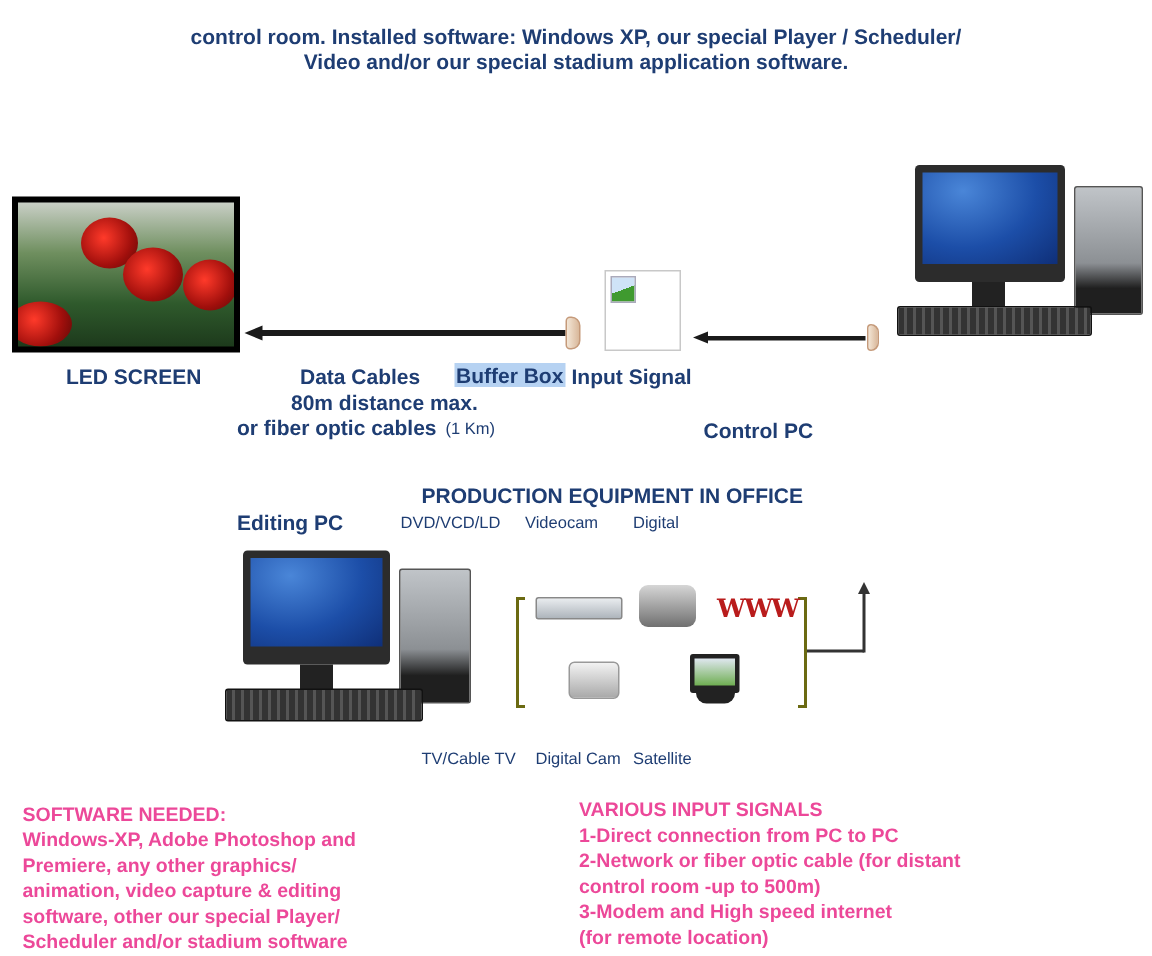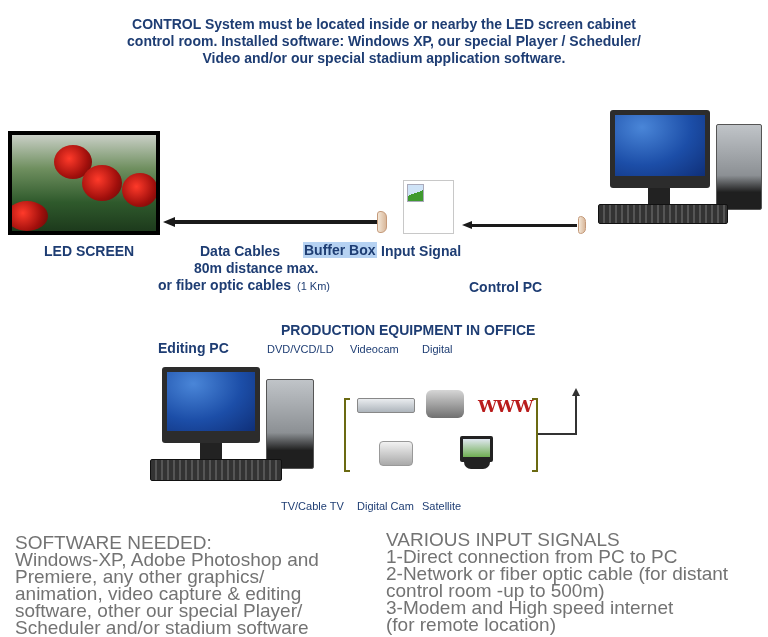--- a/index.html
+++ b/index.html
@@ -39,27 +39,26 @@
   .bracket { border:2px solid #6b6a12; }
   .eq-line { background:#333; }
   .dvd { left:357px; top:398px; width:56px; height:13px; background:linear-gradient(180deg,#e9ecef,#aeb5bc); border:1px solid #888; border-radius:2px; }
   .cam { left:426px; top:390px; width:38px; height:28px; background:linear-gradient(180deg,#d6d6d6,#707070); border-radius:6px; }
   .www { left:478px; top:396px; font-size:17px; font-weight:bold; color:#b91c1c; letter-spacing:-1px; font-family:"DejaVu Serif", serif; }
   .dcam { left:379px; top:441px; width:32px; height:23px; background:linear-gradient(180deg,#f2f2f2,#a9a9a9); border-radius:4px; border:1px solid #999; }
   .sat { left:460px; top:436px; width:33px; height:26px; background:#222; border-radius:2px; }
   .sat i { position:absolute; left:3px; top:3px; right:3px; bottom:5px; background:linear-gradient(180deg,#dfe7ef,#6fae52); }
   .sat-base { left:464px; top:462px; width:26px; height:7px; background:#222; border-radius:0 0 10px 10px; }
 
-  .block { font-size:19px; font-weight:normal; line-height:17px; color:#737373; }
+  .block { font-size:13px; font-weight:bold; line-height:17px; color:#ec4899; }
 </style>
 </head>
 <body>
 
 <div class="abs intro">
-  <div>CONTROL System must be located inside or nearby the LED screen cabinet</div>
   <div>control room. Installed software: Windows XP, our special Player / Scheduler/</div>
   <div>Video and/or our special stadium application software.</div>
 </div>
 
 <div class="abs led">
   <div class="led-inner">
     <div class="poppy" style="left:42px;top:10px;width:38px;height:34px;"></div>
     <div class="poppy" style="left:70px;top:30px;width:40px;height:36px;"></div>
     <div class="poppy" style="left:110px;top:38px;width:36px;height:34px;"></div>
     <div class="poppy" style="left:-6px;top:66px;width:42px;height:30px;"></div>

